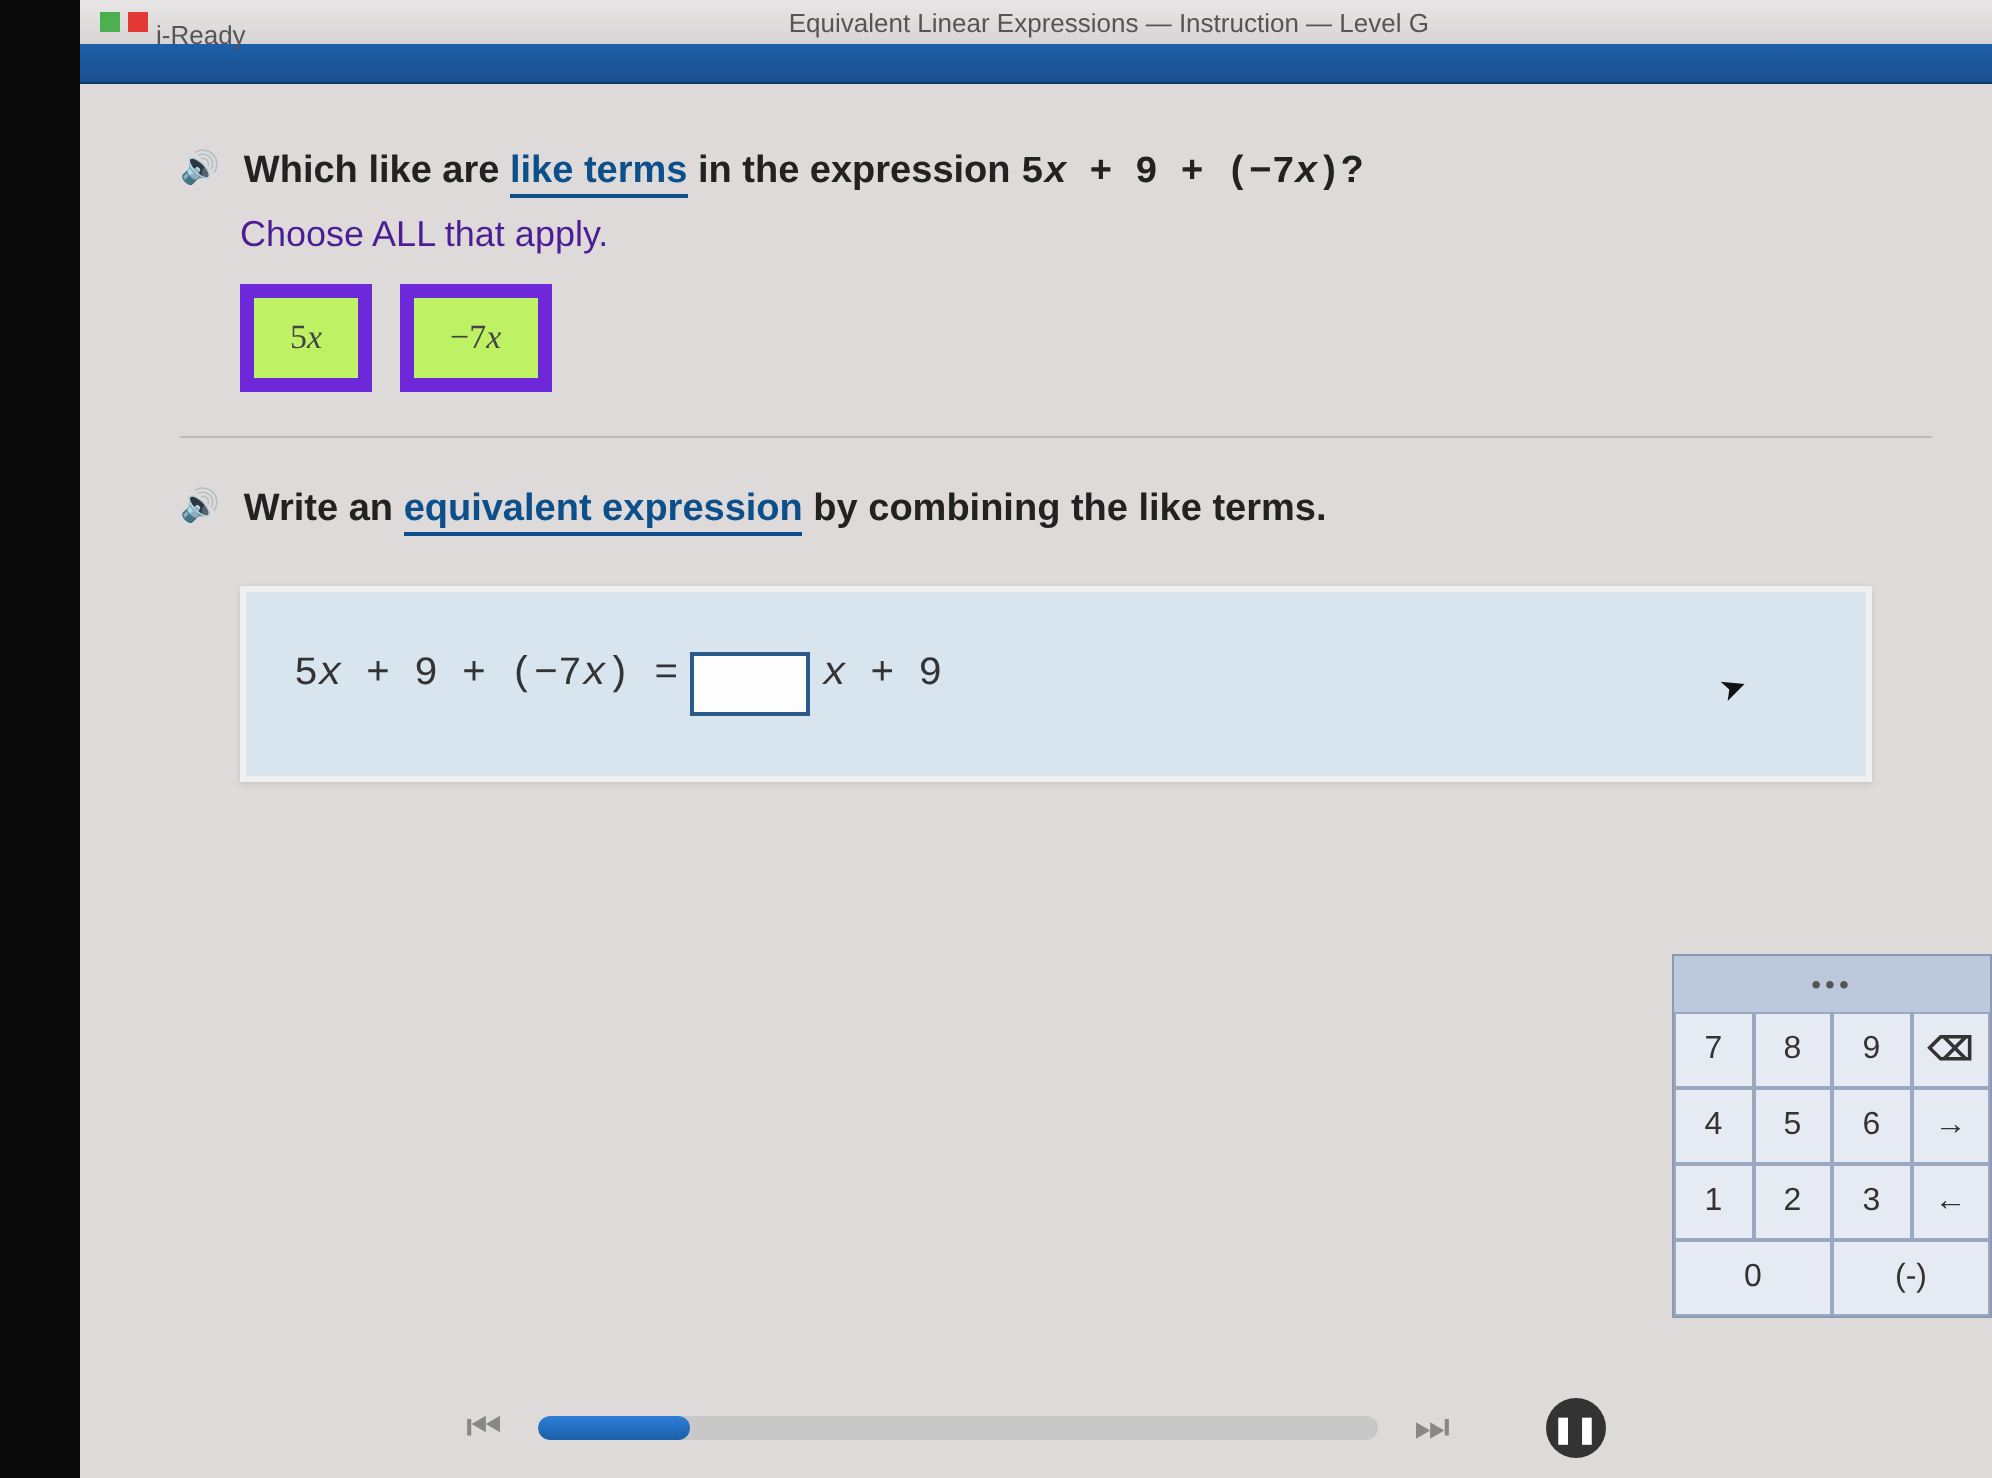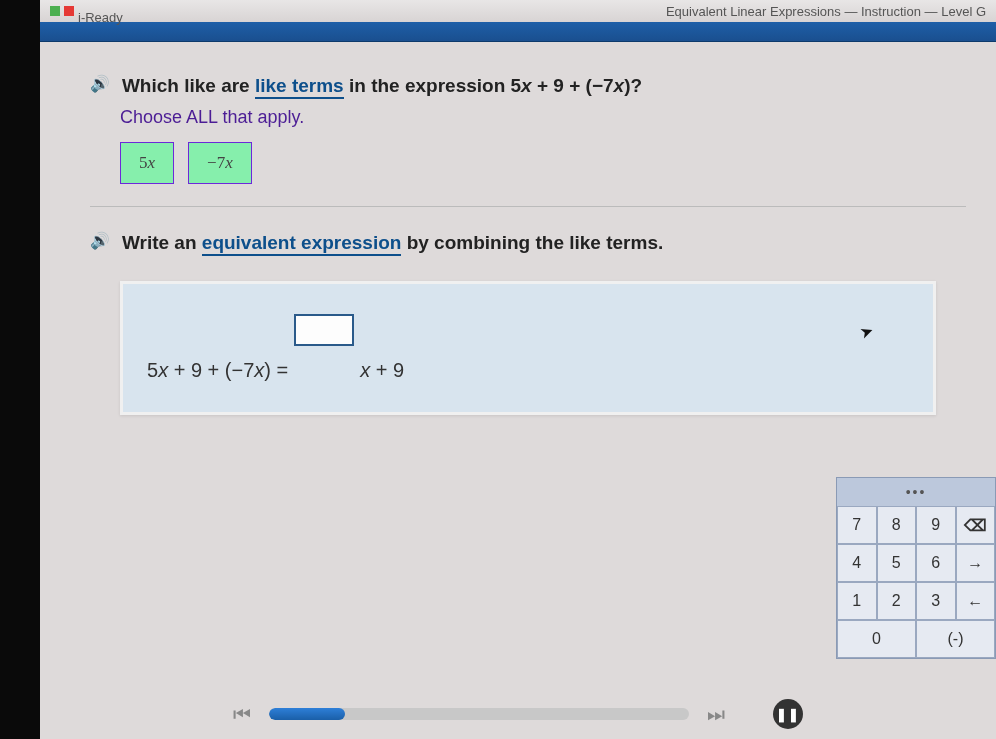--- a/index.html
+++ b/index.html
@@ -42,21 +42,21 @@
     .logo-sq {
       width: 10px;
       height: 10px;
       display: inline-block;
     }
     .logo-green { background: #4caf50; }
     .logo-red { background: #e53935; }
     .brand-text { color: #555; font-weight: 500; margin-top: 12px; }
     .lesson-title {
       flex: 1;
-      text-align: right;
+      text-align: center;
       color: #555;
       font-size: 13px;
     }
     .blue-bar {
       height: 20px;
       background: linear-gradient(#1e5fa8, #1a4f8f);
       border-bottom: 1px solid #0d3a6b;
     }
     .content-area {
       padding: 30px 30px 0 50px;
@@ -90,36 +90,35 @@
       color: #4c1d95;
       margin-left: 30px;
       margin-bottom: 14px;
     }
     .underline-term {
       color: #0d4f8b;
       border-bottom: 2px solid #0d4f8b;
       padding-bottom: 1px;
     }
     .math {
-      font-family: Liberation Sans, sans-serif;
+      font-family: Liberation Mono, monospace;
       font-style: normal;
-      margin-top: 45px;
     }
     .math .var {
       font-style: italic;
     }
     .choices {
       display: flex;
       gap: 14px;
       margin-left: 30px;
       margin-bottom: 22px;
     }
     .choice-btn {
-      background: #86efac;
-      border: 1px solid #6d28d9;
+      background: #bef264;
+      border: 7px solid #6d28d9;
       padding: 10px 18px;
       font-size: 17px;
       color: #444;
       cursor: pointer;
       font-family: 'Times New Roman', Times, serif;
     }
     .divider {
       border: none;
       border-top: 1px solid #bbb;
       margin: 0 0 22px 0;

